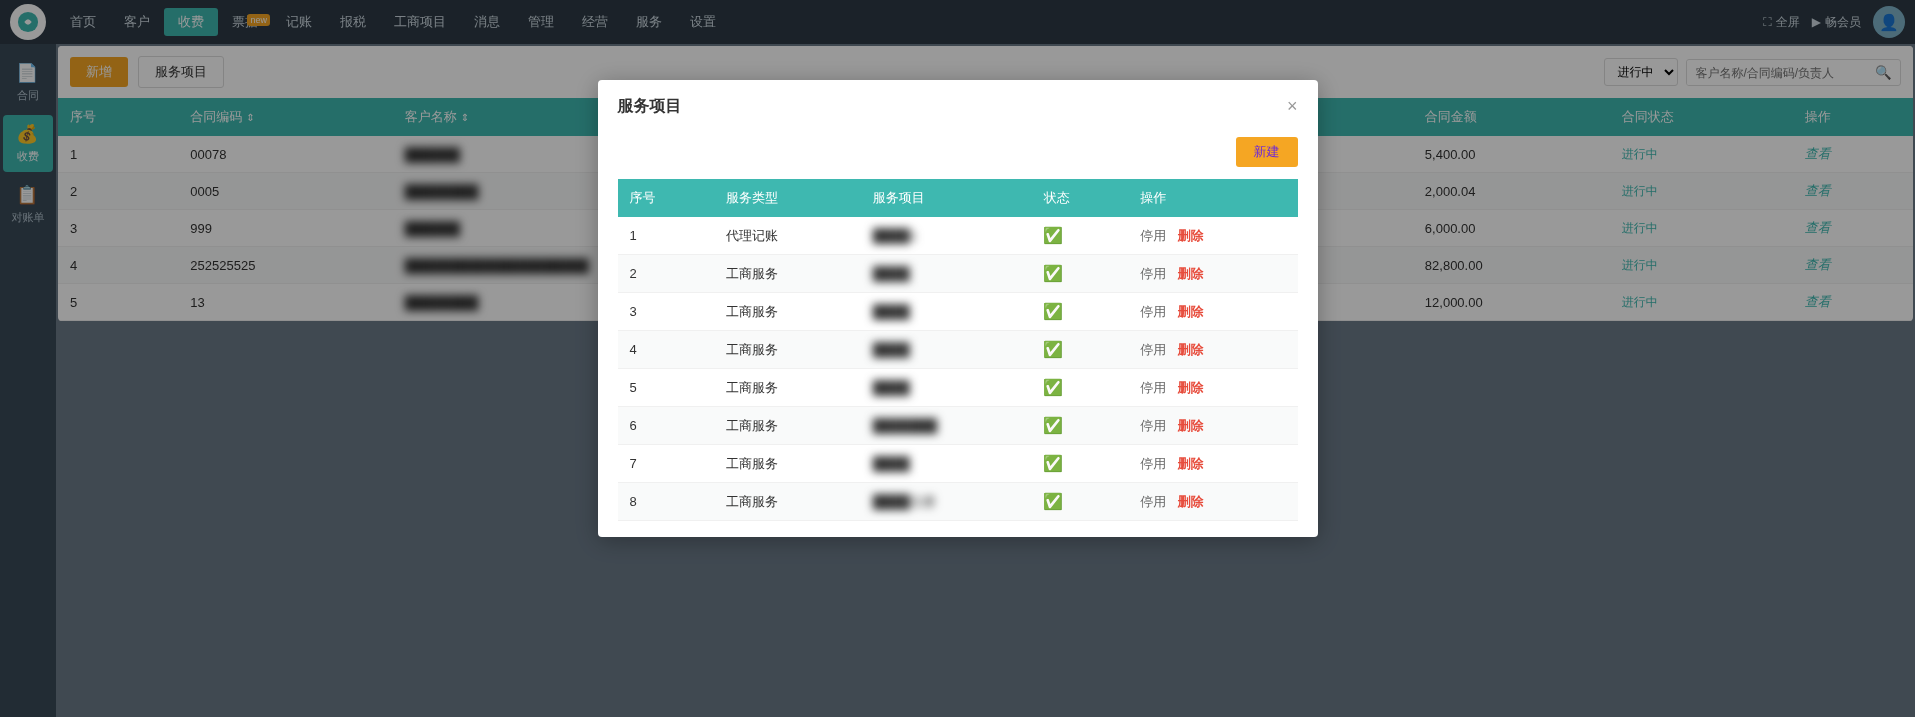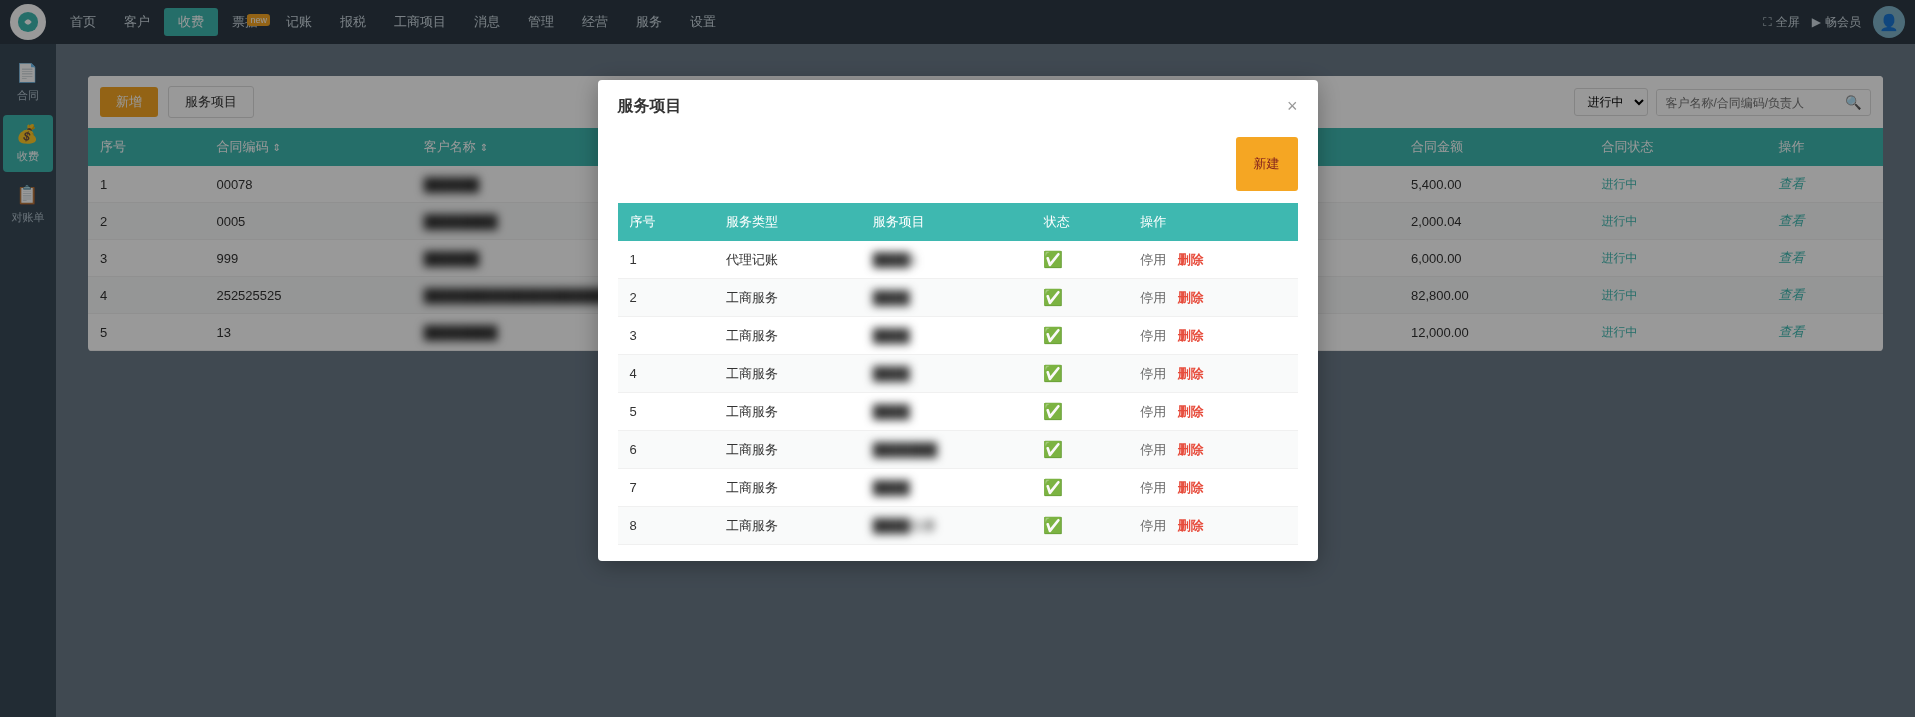--- a/index.html
+++ b/index.html
@@ -78,21 +78,21 @@
       font-size: 11px;
       gap: 4px;
     }
     .sidebar-item.active { background: #3eb8b0; color: #fff; }
     .sidebar-icon { font-size: 18px; }
 
     
     .main-content {
       flex: 1;
       background: #6b7a88;
-      padding: 32px;
+      padding: 2px;
       overflow: auto;
       position: relative;
     }
 
     
     .contract-area {
       background: #fff;
       border-radius: 4px;
       overflow: hidden;
     }
@@ -202,23 +202,23 @@
       display: flex; align-items: center; justify-content: space-between;
     }
     .modal-title { font-size: 16px; font-weight: bold; color: #333; }
     .modal-close {
       cursor: pointer; color: #999; font-size: 18px; background: none; border: none;
     }
     .modal-body { flex: 1; overflow-y: auto; padding: 0 20px 16px; }
     .modal-toolbar { display: flex; justify-content: flex-end; padding: 8px 0 12px; }
     .btn-new-modal {
       background: #f5a623;
-      color: #7f1d1d;
+      color: #6d28d9;
       border: none;
-      padding: 18px 18px;
+      padding: 6px 18px;
       border-radius: 3px;
       cursor: pointer;
       font-size: 13px;
     }
     .modal-table { width: 100%; border-collapse: collapse; }
     .modal-table thead { background: #3eb8b0; color: #fff; }
     .modal-table thead th {
       padding: 10px 12px;
       text-align: left;
       font-weight: normal;

